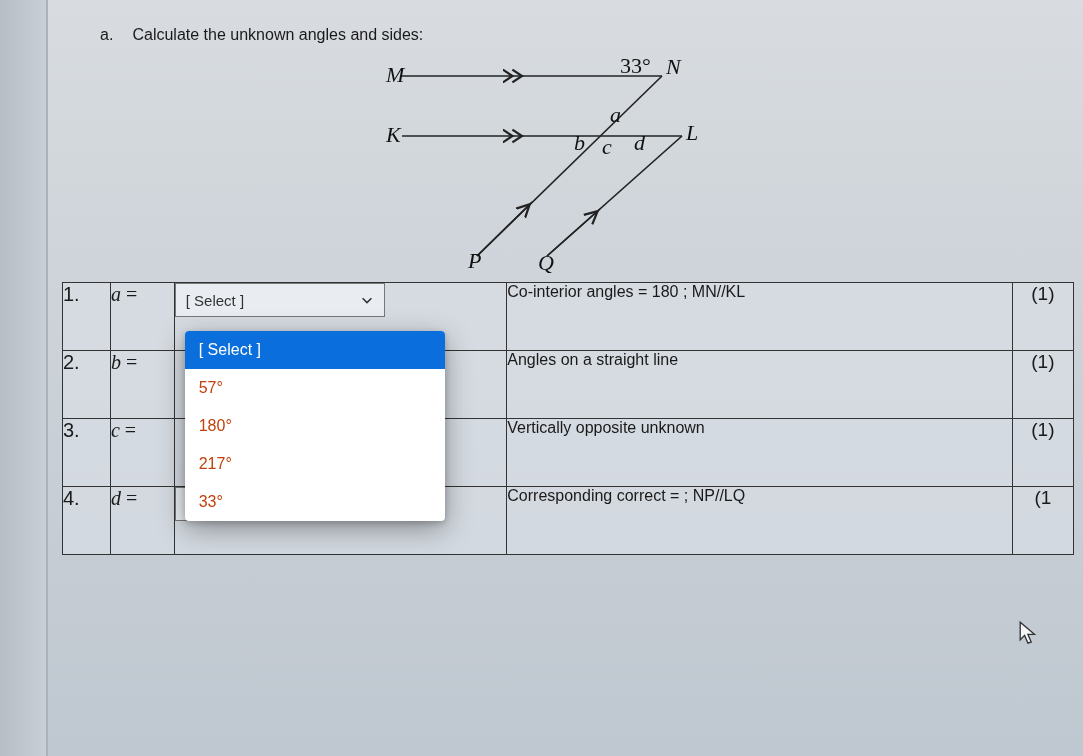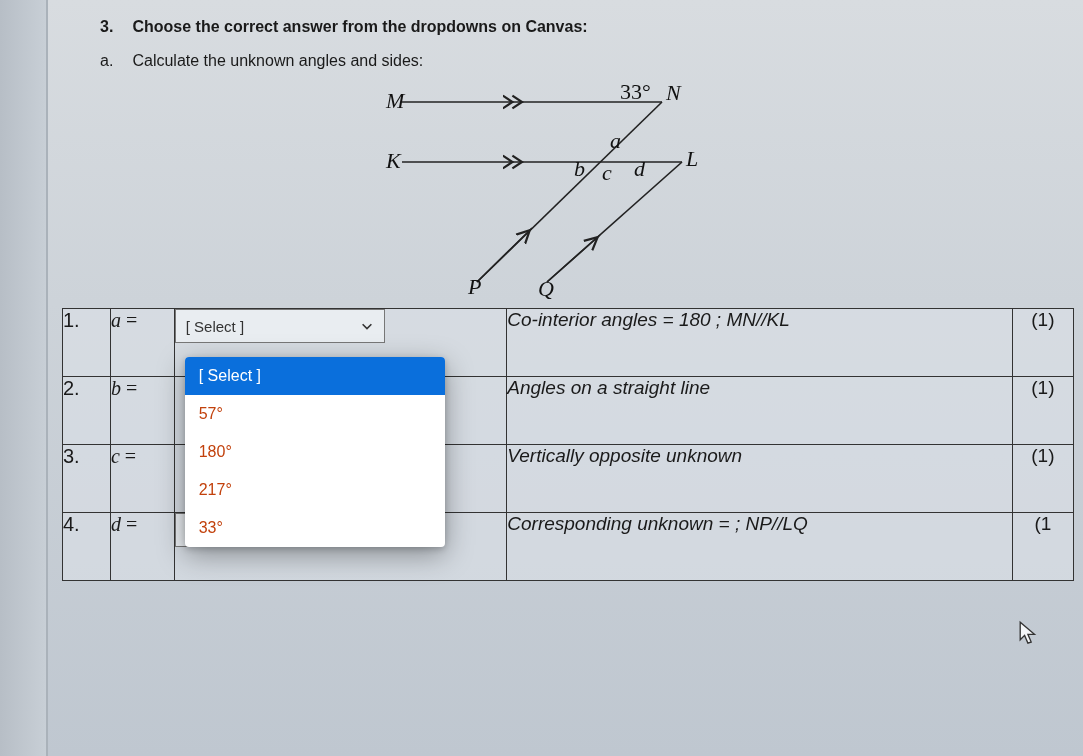--- a/index.html
+++ b/index.html
@@ -57,21 +57,21 @@
   }
   table.answers td {
     border: 1px solid #333;
     padding: 0;
     vertical-align: top;
   }
   .col-num { width: 36px; font-size:20px; padding: 6px 4px 0 6px; }
   .col-var { width: 48px; font-size:20px; font-style: italic; font-family:'Times New Roman',serif; padding: 18px 0 0 4px; white-space:nowrap;}
   .col-var .eq { font-style:normal; }
   .col-sel { width: 250px; padding: 12px 10px; position: relative; }
-  .col-reason { width: 380px; font-size:19px; padding: 14px 8px 0 8px; font-style: italic; }
+  .col-reason { width: 380px; font-size:16px; padding: 14px 8px 0 8px; }
   .col-mark { width: 46px; font-size:19px; text-align:center; padding: 30px 0 8px 0; }
   tr.row { height: 68px; }
 
   .select-box {
     display:flex;
     align-items:center;
     justify-content:space-between;
     border: 1px solid #777;
     background: #e9edf1;
     padding: 6px 10px;
@@ -115,24 +115,20 @@
     width:22px; height:26px;
     z-index:60;
   }
 </style>
 </head>
 <body>
 
 <div class="page">
   <div class="paper-hint"></div>
 
-  <div class="heading-row bold">
-    <span class="num">3.</span>
-    <span>Choose the correct answer from the dropdowns on Canvas:</span>
-  </div>
 
   <div class="sub-row">
     <span class="num">a.</span>
     <span>Calculate the unknown angles and sides:</span>
   </div>
 
   <div class="diagram-wrap">
     <svg class="diagram" viewBox="0 0 420 230">
       <defs>
         <marker id="dblarrow" markerWidth="16" markerHeight="10" refX="12" refY="5" orient="auto">
@@ -225,21 +221,21 @@
       <td class="col-sel">
         <div class="select-box">
           <span>[ Select ]</span>
           <span class="chev">
             <svg viewBox="0 0 16 16">
                   <path d="M3 6 L8 11 L13 6" fill="none" stroke="#333" stroke-width="1.8"></path>
                 </svg>
           </span>
         </div>
       </td>
-      <td class="col-reason">Corresponding unknown = ; NP//LQ</td>
+      <td class="col-reason">Corresponding correct = ; NP//LQ</td>
       <td class="col-mark">(1</td>
     </tr>
   </tbody>
     </table>
 
   <div class="cursor-arrow">
     <svg viewBox="0 0 20 24">
       <path d="M2 2 L2 18 L6 14 L9 21 L12 20 L9 13 L15 13 Z" fill="#f4f6f8" stroke="#333" stroke-width="1.2"></path>
     </svg>
   </div>

